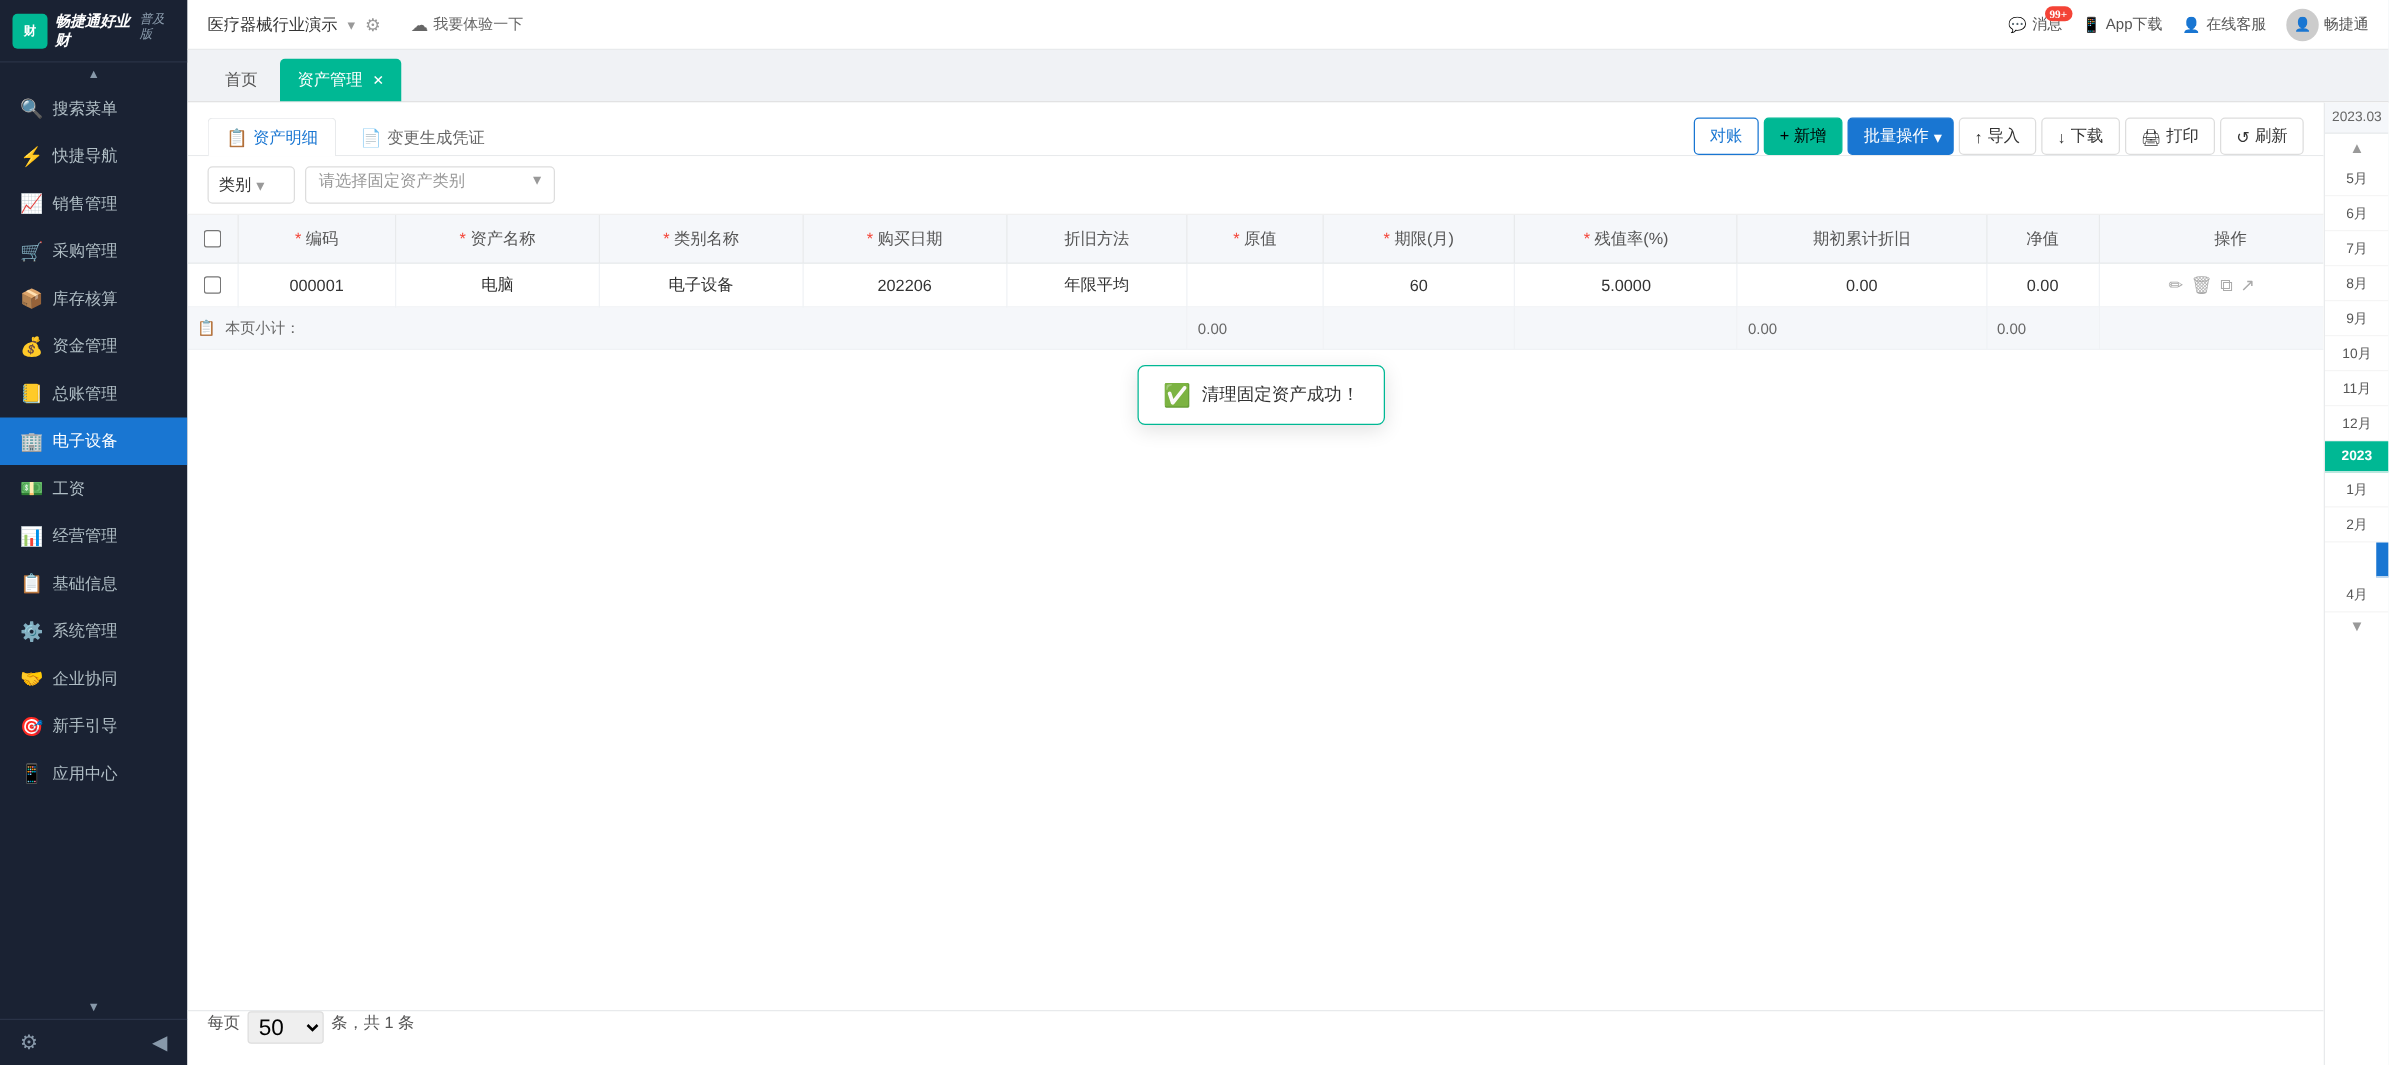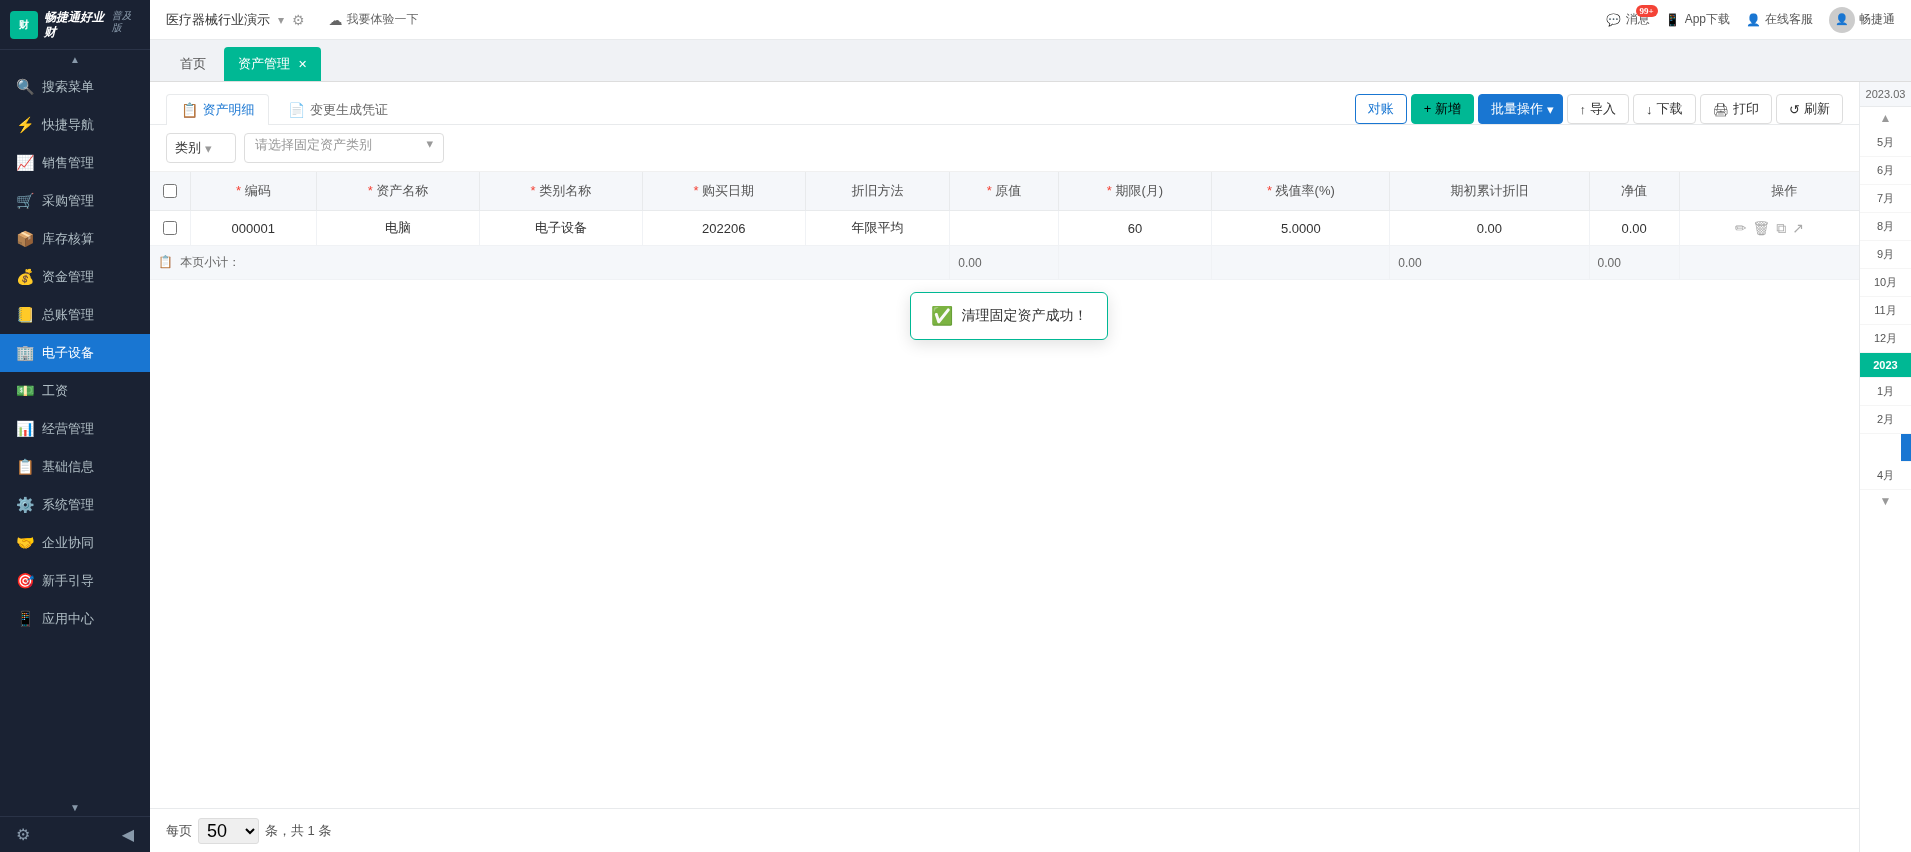--- a/index.html
+++ b/index.html
@@ -351,21 +351,20 @@
       height: 14px;
       cursor: pointer;
     }
 
     
     .pagination {
       height: 44px;
       background: #fff;
       border-top: 1px solid #e8eaec;
       display: flex;
-      align-items: center;
       padding: 0 16px;
       font-size: 13px;
       color: #555;
       gap: 6px;
       flex-shrink: 0;
     }
     .pagination select {
       height: 26px;
       border: 1px solid #ddd;
       border-radius: 3px;

